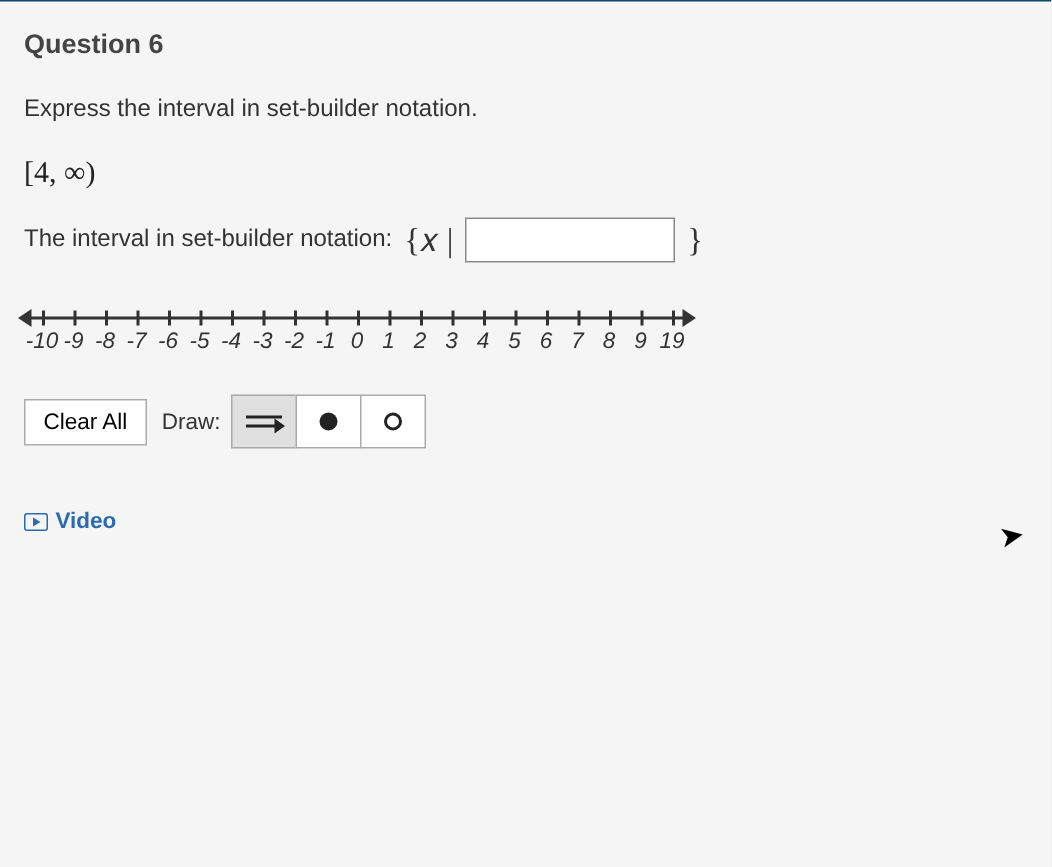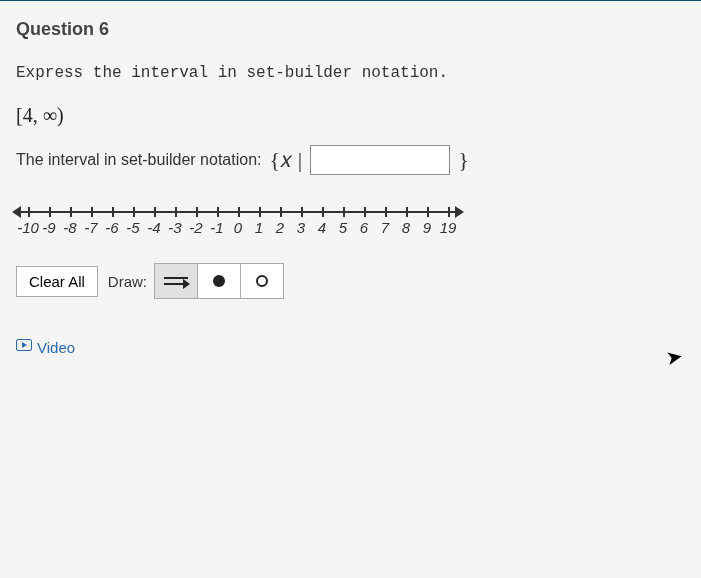--- a/index.html
+++ b/index.html
@@ -21,21 +21,20 @@
     .question-title {
       font-size: 18px;
       font-weight: bold;
       color: #444;
       margin-bottom: 24px;
     }
     .prompt {
       font-size: 16px;
       color: #333;
       margin-bottom: 22px;
-      font-family: Liberation Mono, monospace;
     }
     .interval-expr {
       font-family: Georgia, serif;
       font-size: 20px;
       color: #222;
       margin-bottom: 18px;
     }
     .answer-line {
       display: flex;
       align-items: center;
@@ -187,24 +186,26 @@
       align-items: center;
       gap: 10px;
     }
     .help-label {
       font-size: 15px;
       font-weight: bold;
       color: #333;
     }
     .video-link {
       display: inline-flex;
+      align-items: center;
       gap: 5px;
       color: #2a6bb0;
       font-size: 15px;
       cursor: pointer;
+      font-weight: bold;
     }
     .video-icon {
       width: 16px; height: 12px;
       border: 1px solid #2a6bb0;
       border-radius: 2px;
       display: flex;
       align-items: center;
       justify-content: center;
     }
     .video-tri {

